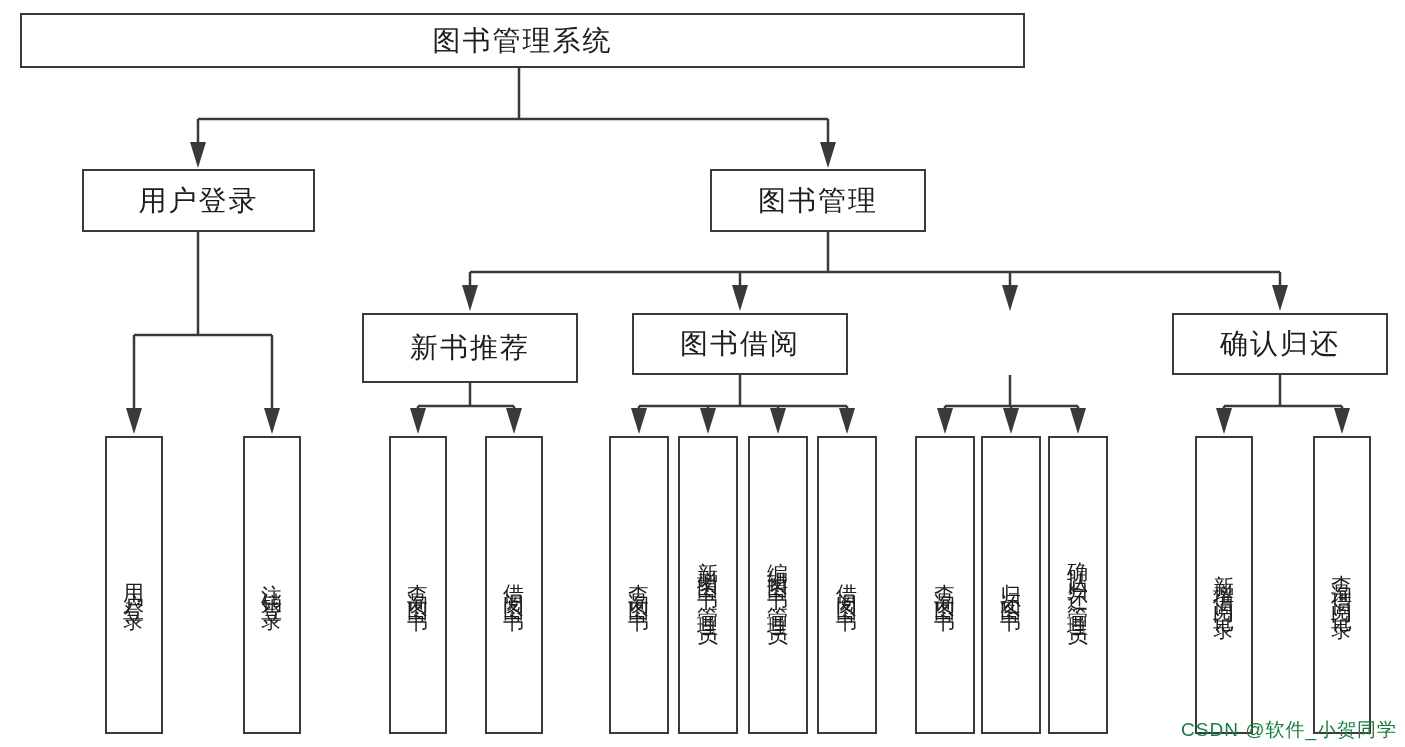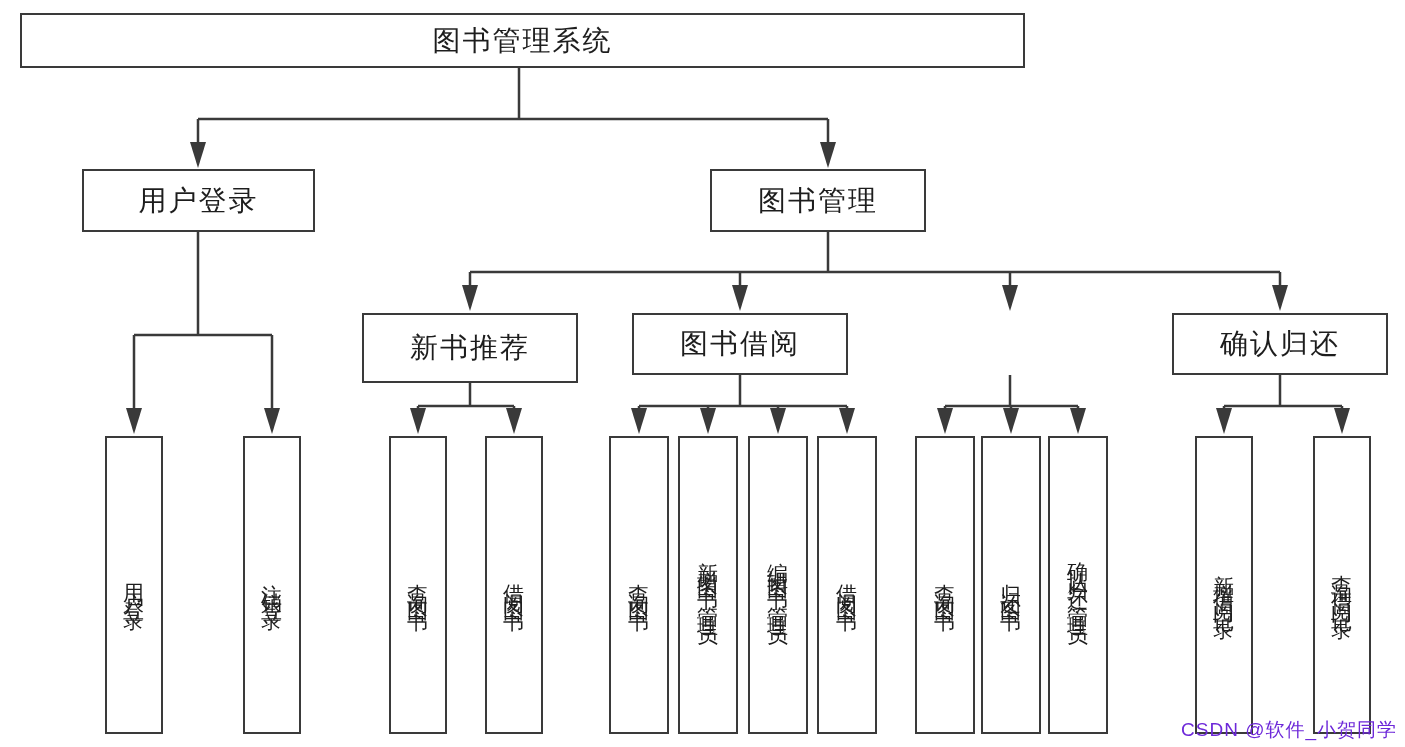--- a/index.html
+++ b/index.html
@@ -27,21 +27,21 @@
   .leaf{
     writing-mode:vertical-rl;
     letter-spacing:9px;
     font-size:21px;
     line-height:1;
   }
   .watermark{
     position:absolute;
     right:8px;
     bottom:4px;
-    color:#6d28d9;
+    color:#15803d;
     font-size:19px;
     letter-spacing:1px;
     z-index:5;
   }
 </style>
 </head>
 <body>
 
 <div class="canvas">
 

